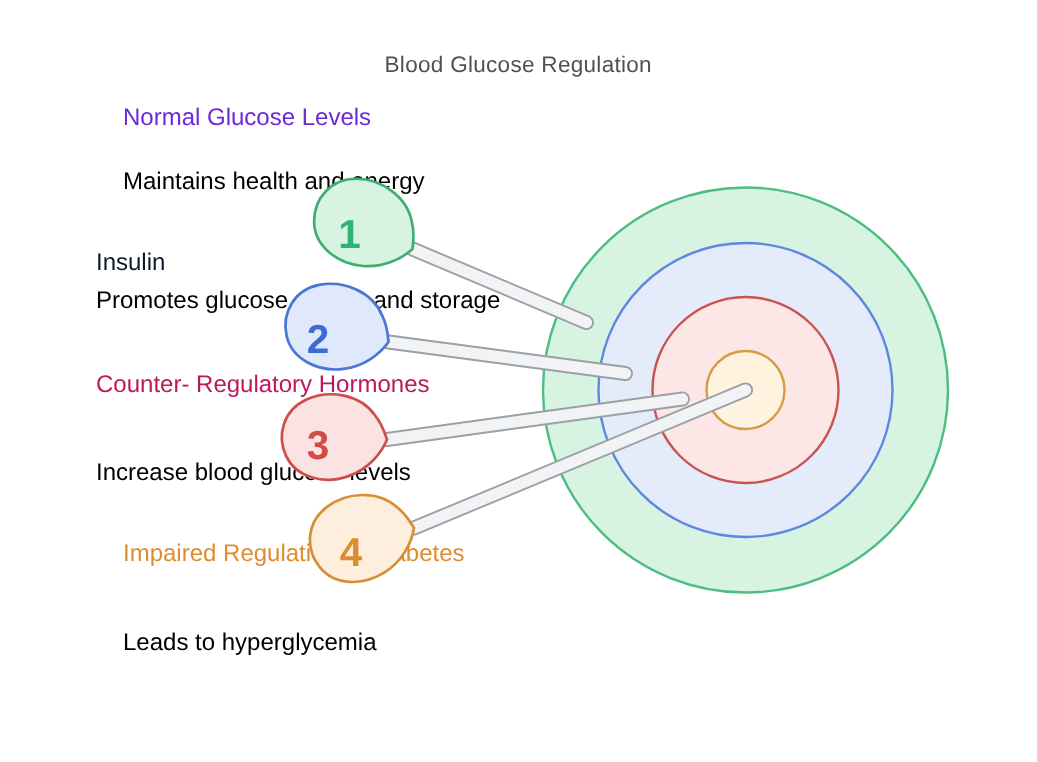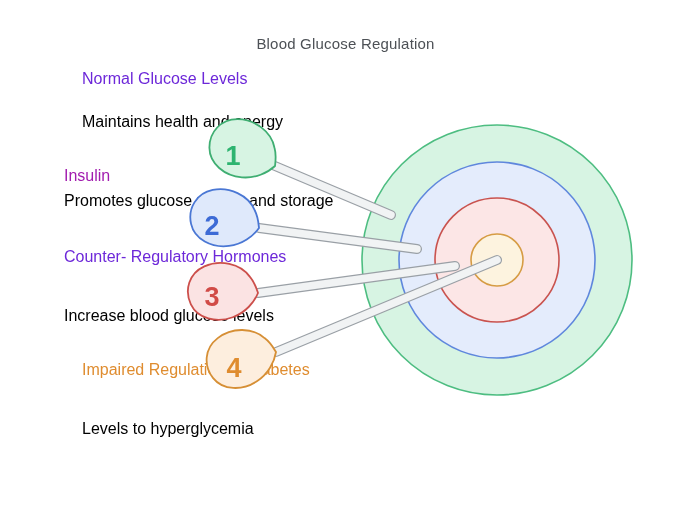--- a/index.html
+++ b/index.html
@@ -17,22 +17,22 @@
     left: 0;
     width: 691px;
     text-align: center;
     font-size: 15px;
     font-weight: 400;
     color: #4d5156;
     letter-spacing: 0.2px;
   }
   .label { position: absolute; }
   .c-green  { color: #6d28d9; }
-  .c-blue   { color: #a21caf; }
-  .c-red    { color: #6d28d9; }
+  .c-blue   { color: #0f172a; }
+  .c-red    { color: #be185d; }
   .c-orange { color: #df8c2f; }
 
   .heading-1 { left: 82px; top: 70px;  }
   .desc-1    { left: 82px; top: 113px; }
   .heading-2 { left: 64px; top: 167px; }
   .desc-2    { left: 64px; top: 192px; }
   .heading-3 { left: 64px; top: 248px; }
   .desc-3    { left: 64px; top: 307px; }
   .heading-4 { left: 82px; top: 361px; }
   .desc-4    { left: 82px; top: 420px; }
@@ -63,21 +63,21 @@
 
   <div class="label heading heading-3 c-red">Counter-
 Regulatory
 Hormones</div>
   <div class="label desc desc-3">Increase blood
 glucose levels</div>
 
   <div class="label heading heading-4 c-orange">Impaired
 Regulation in
 Diabetes</div>
-  <div class="label desc desc-4">Levels to
+  <div class="label desc desc-4">Leads to
 hyperglycemia</div>
 
   <svg class="diagram" width="691" height="508" viewBox="0 0 691 508">
 
     <g>
       <circle cx="497" cy="260" r="135" stroke-width="1.6" fill="#d7f4e3" stroke="#4dbd81"></circle>
       <circle cx="497" cy="260" r="98" stroke-width="1.6" fill="#e4ecfc" stroke="#5f87dd"></circle>
       <circle cx="497" cy="260" r="62" stroke-width="1.6" fill="#fce6e6" stroke="#c9534f"></circle>
       <circle cx="497" cy="260" r="26" stroke-width="1.6" fill="#fdf3df" stroke="#d69c44"></circle>
     </g>

